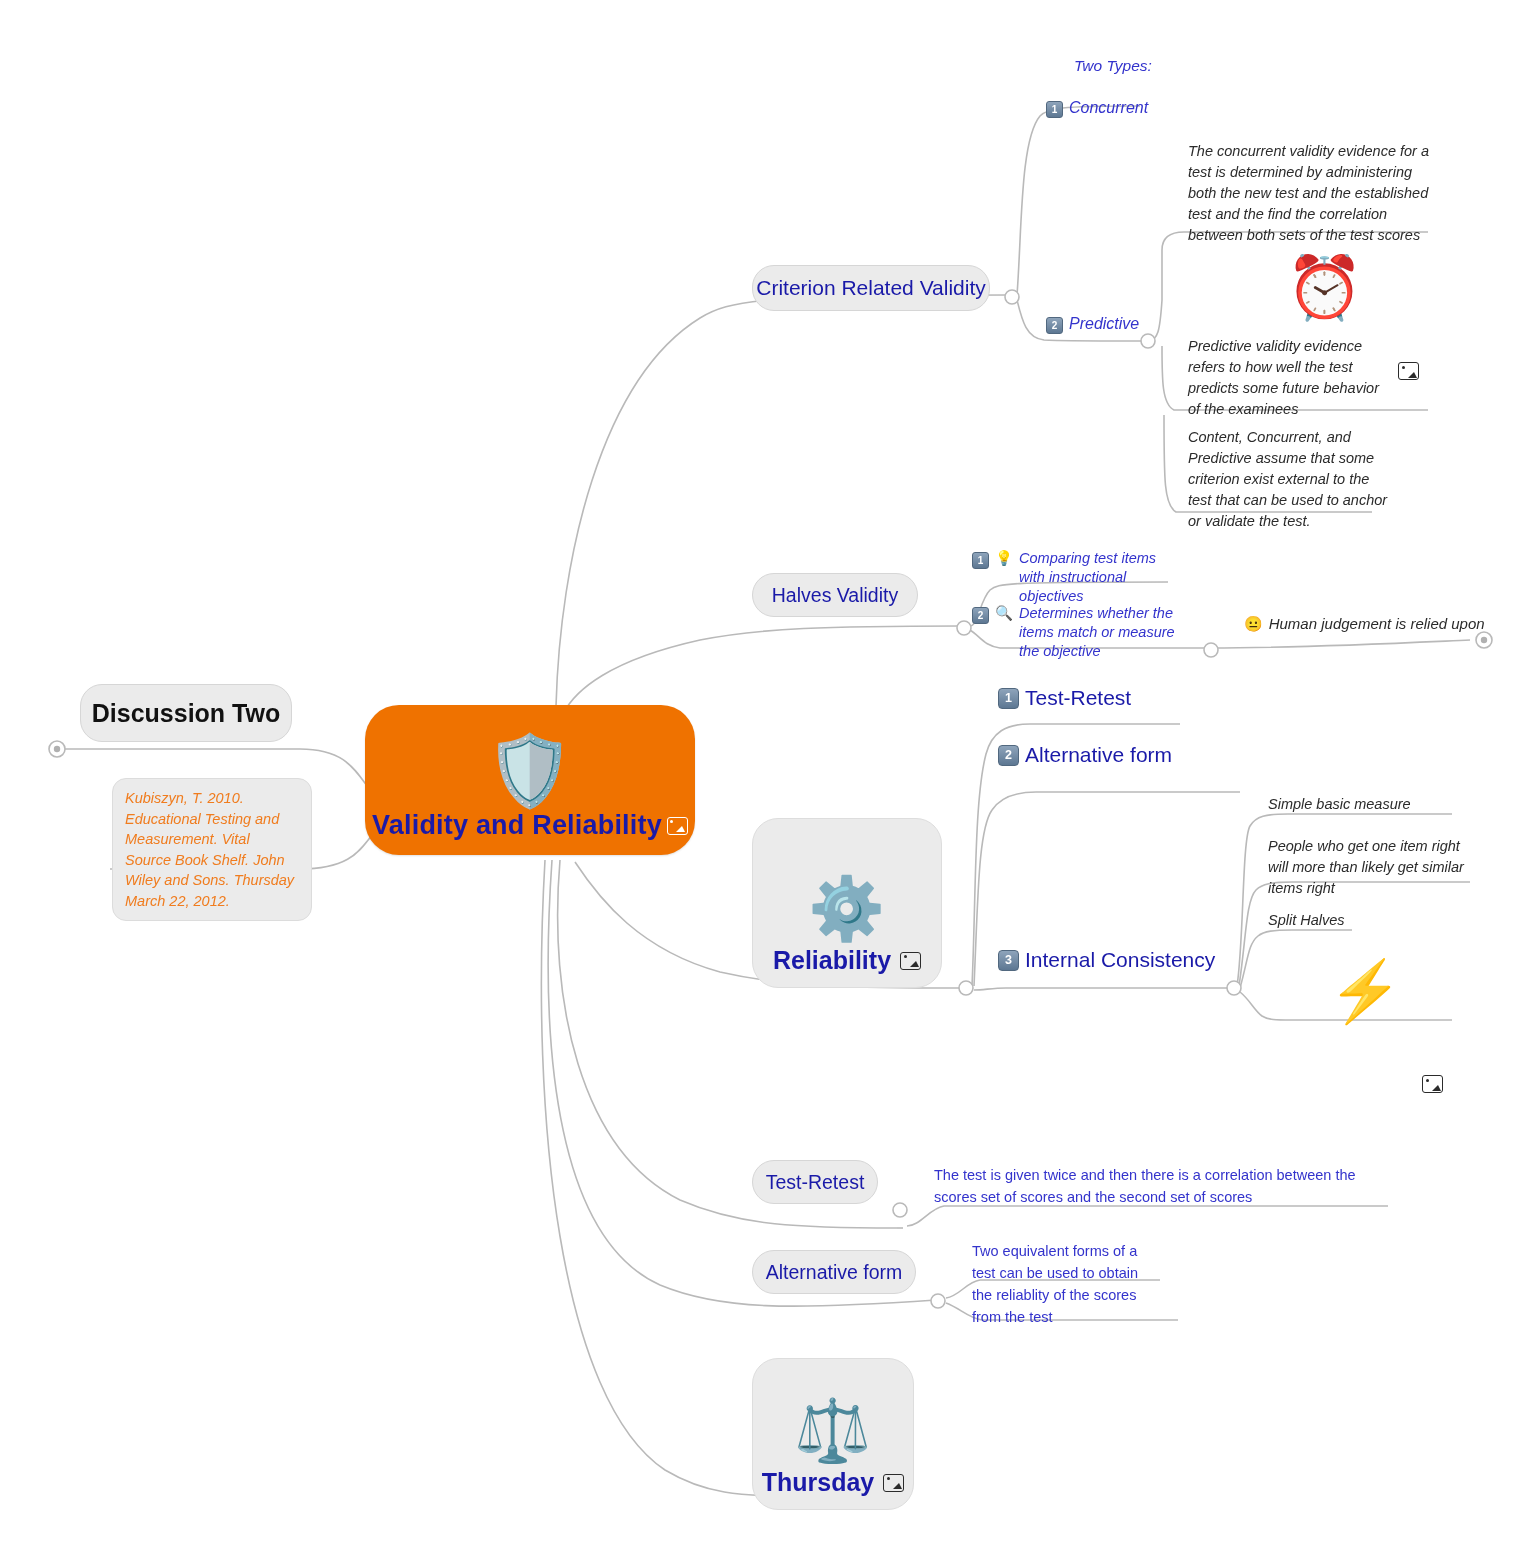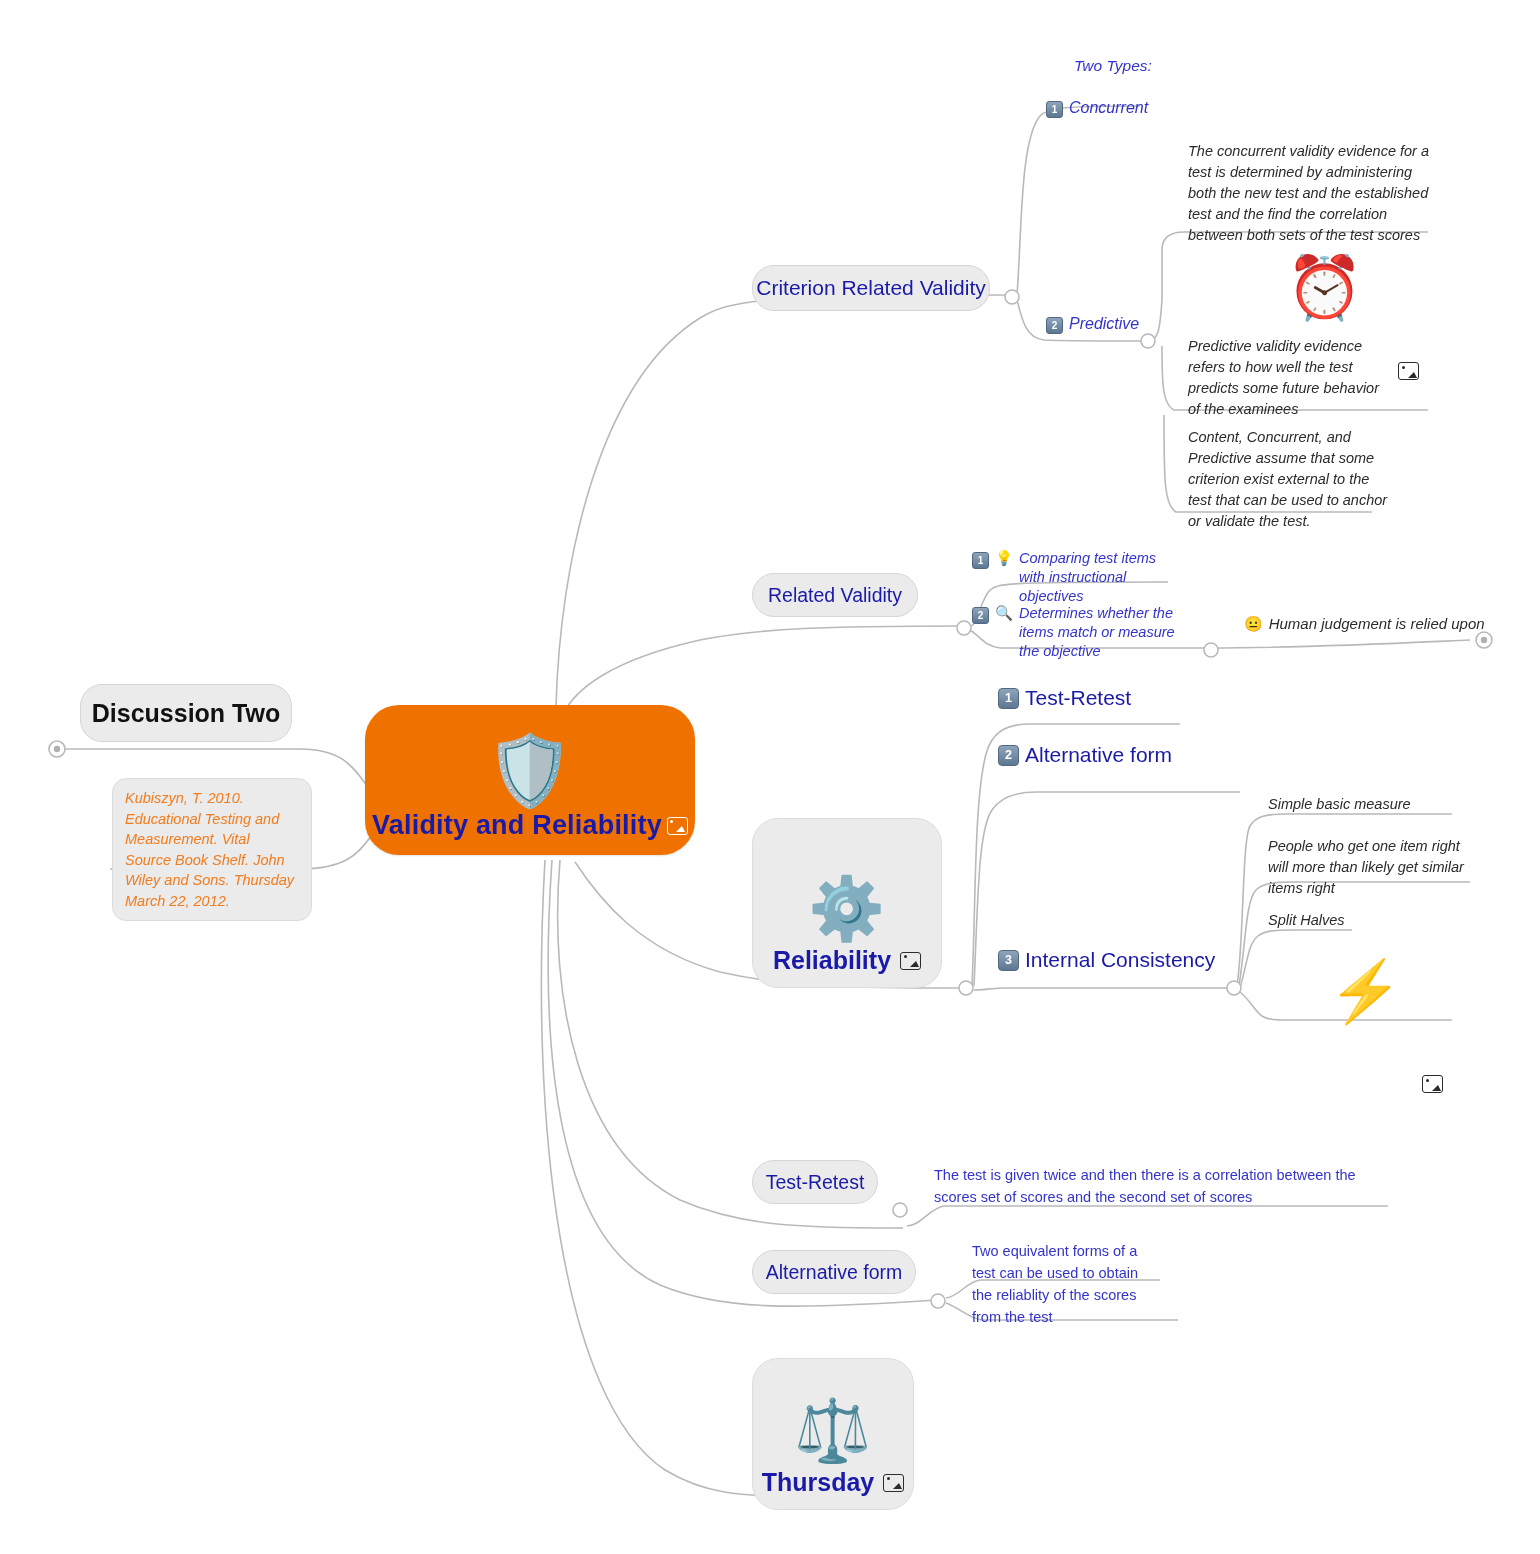--- a/index.html
+++ b/index.html
@@ -293,21 +293,21 @@
   <div class="txt black ital" style="left:1188px; top:336px; width:205px; font-size:14.5px; line-height:1.45;">
     <span>Predictive validity evidence refers to how well the test predicts some future behavior of the examinees</span>
   </div>
   <span class="picchip dark free" style="left:1398px; top:362px;"></span>
 
   <div class="txt black ital" style="left:1188px; top:427px; width:200px; font-size:14.5px; line-height:1.45;">
     <span>Content, Concurrent, and Predictive assume that some criterion exist external to the test that can be used to anchor or validate the test.</span>
   </div>
 
   <div class="node pill italic" style="left:752px; top:573px; width:166px; height:44px; font-size:19.5px;">
-    <span>Related Validity</span>
+    <span>Halves Validity</span>
   </div>
 
   <div class="txt blue ital row" style="left:972px; top:549px; width:200px; font-size:14.5px;">
     <span class="badge">1</span>
     <span class="emoji">💡</span>
     <span>Comparing test items with instructional objectives</span>
   </div>
 
   <div class="txt blue ital row" style="left:972px; top:604px; width:222px; font-size:14.5px;">
     <span class="badge">2</span>

